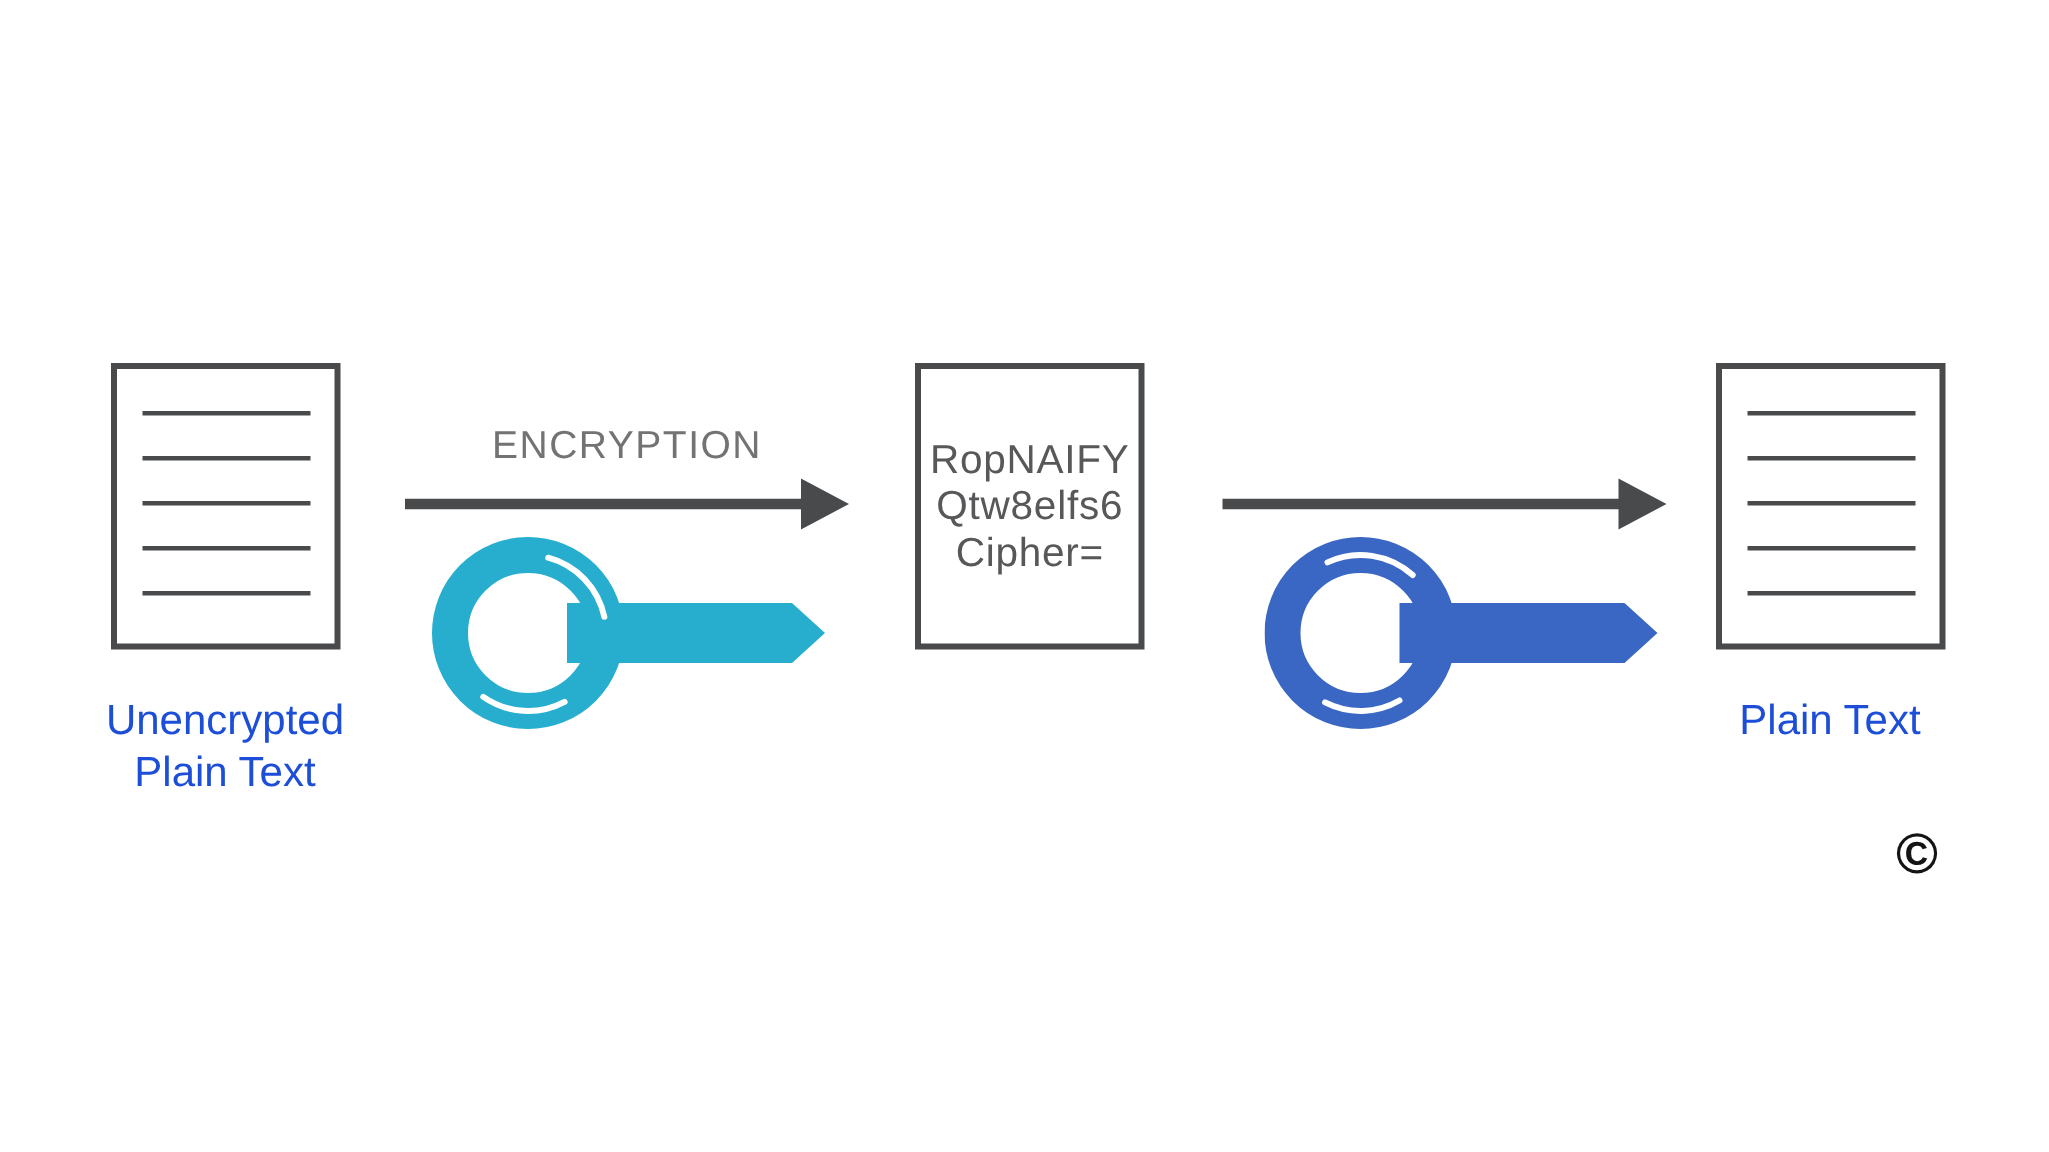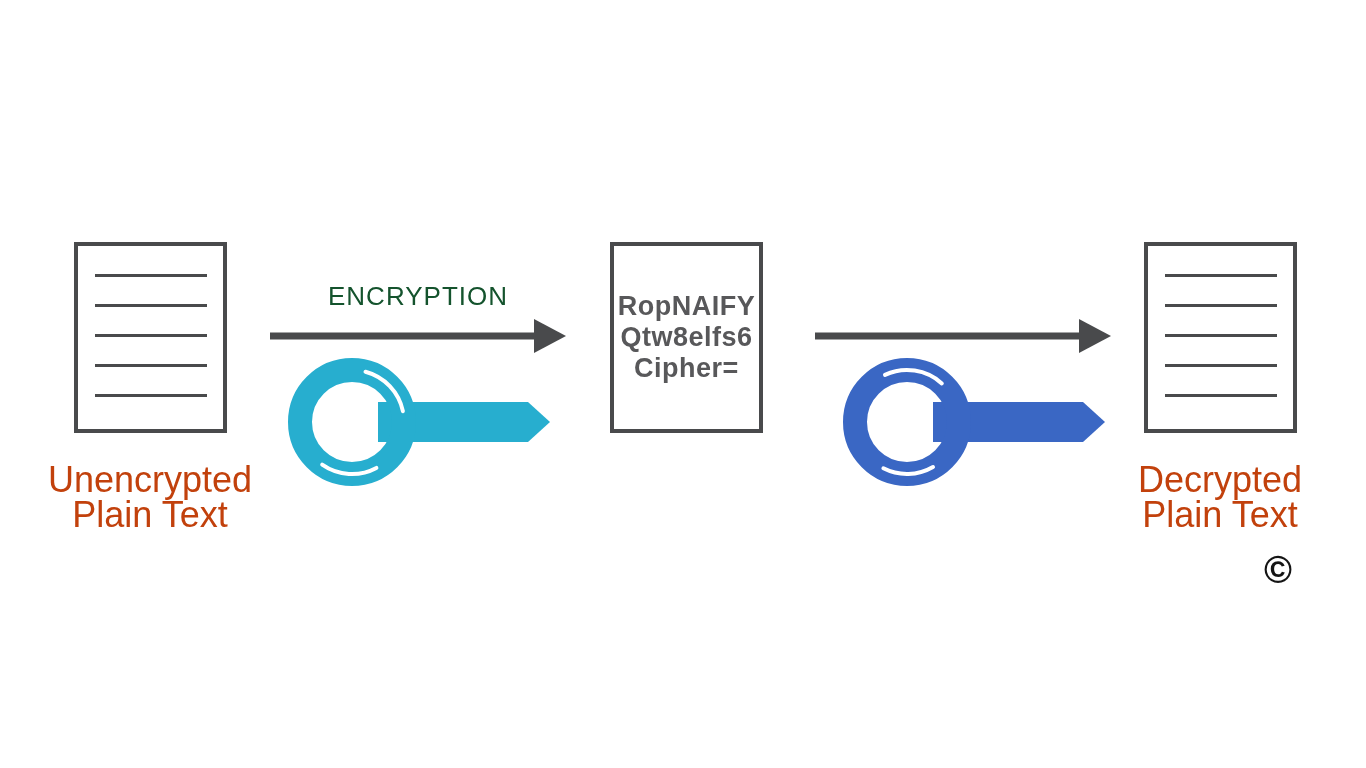--- a/index.html
+++ b/index.html
@@ -10,21 +10,20 @@
     overflow:hidden;
     font-family:"Liberation Sans", sans-serif;
   }
   
   .doc{
     position:absolute;top:242px;
     width:153px;height:191px;
     border:4px solid #494a4c;
     background:#ffffff;
     box-sizing:border-box;
-    font-weight:bold;
   }
   .doc-left{left:74px;}
   .doc-mid{left:610px;}
   .doc-right{left:1144px;}
   .doc-line{
     width:112px;height:3px;
     background:#494a4c;
     margin:27px auto 0;
   }
   .doc-line:first-child{margin-top:28px;}
@@ -34,37 +33,37 @@
     height:100%;
     font-size:27px;line-height:31px;
     color:#58585a;text-align:center;
     letter-spacing:0.5px;
   }
   
   .flow-label{
     position:absolute;top:281px;width:300px;
     text-align:center;
     font-size:26px;letter-spacing:1px;
-    color:#14532d;
+    color:#737373;
   }
   .flow-label.enc{left:268px;}
   .flow-label.dec{left:813px;}
   .arrow{position:absolute;top:316px;}
   .arrow.enc{left:268px;}
   .arrow.dec{left:813px;}
   
   .key{position:absolute;top:358px;}
   .key.enc{left:288px;}
   .key.dec{left:843px;}
   
   .doc-label{
     position:absolute;top:462px;width:260px;
     text-align:center;
-    font-size:36px;line-height:35px;
-    color:#c2410c;
+    font-size:28px;line-height:35px;
+    color:#1d4ed8;
   }
   .doc-label.left{left:20px;}
   .doc-label.mid{left:556px;}
   .doc-label.right{left:1090px;}
   
   .copyright{
     position:absolute;left:1264px;top:551px;
     font-size:38px;line-height:38px;
     font-weight:bold;color:#141414;
   }
@@ -119,19 +118,18 @@
     <div class="doc-line"></div>
     <div class="doc-line"></div>
     <div class="doc-line"></div>
   </div>
 
   <div class="doc-label left">
     <div>Unencrypted</div>
     <div>Plain Text</div>
   </div>
   <div class="doc-label right">
-    <div>Decrypted</div>
     <div>Plain Text</div>
   </div>
 
   <div class="copyright">©</div>
 
 </div>
 
 </body></html>

